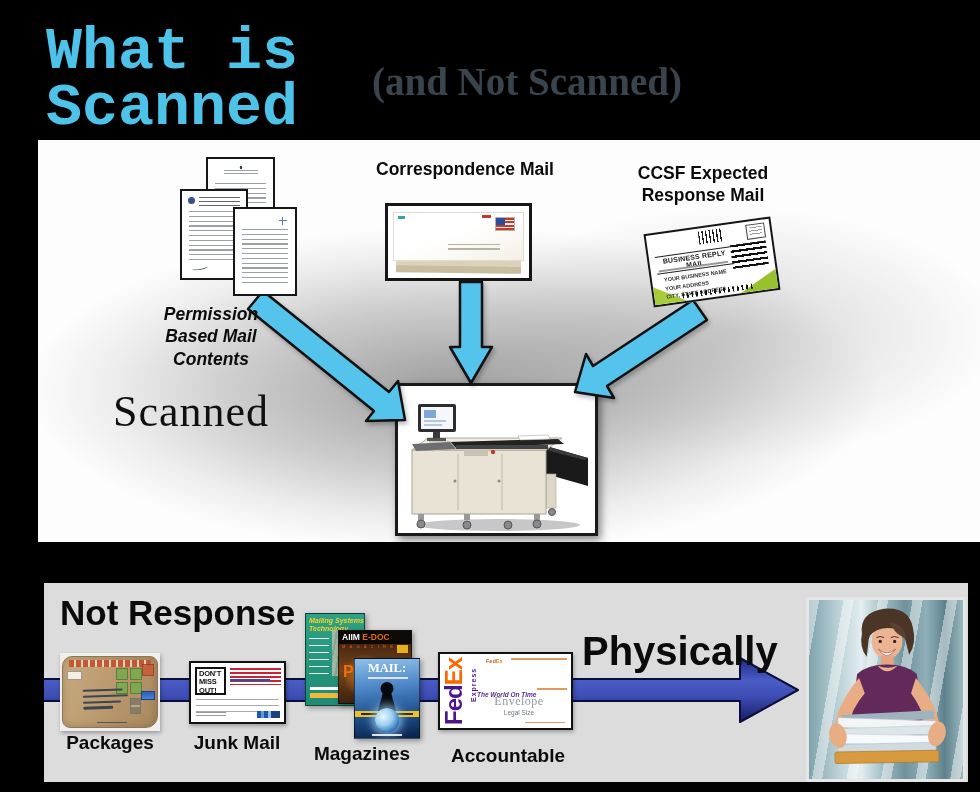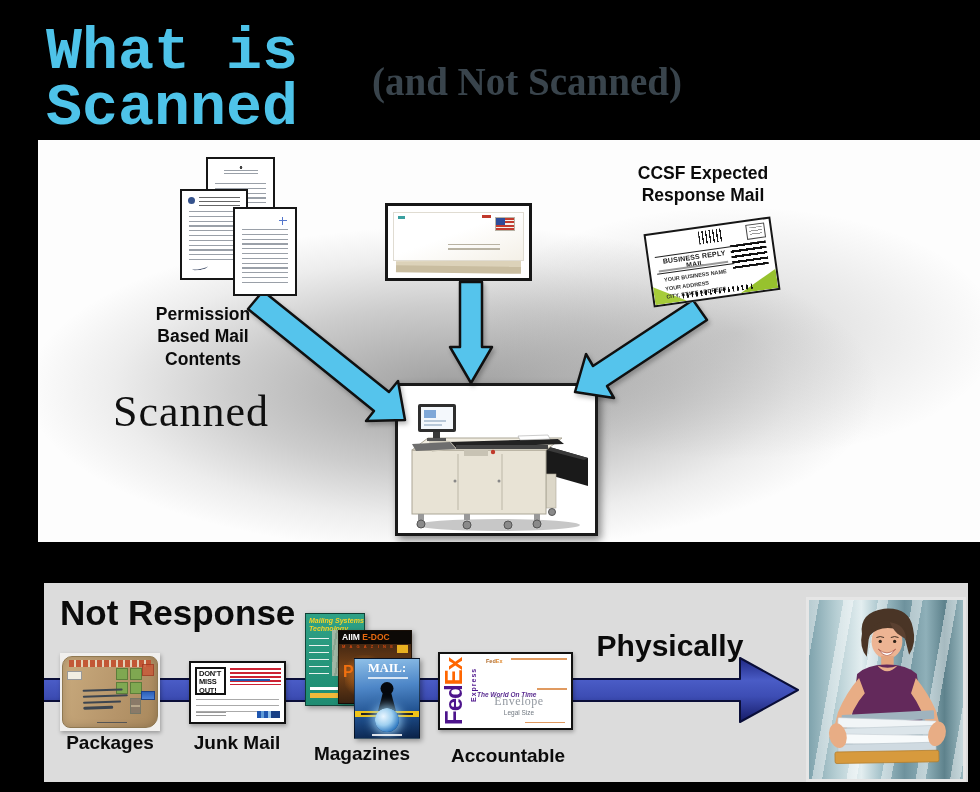--- a/index.html
+++ b/index.html
@@ -24,21 +24,21 @@
       radial-gradient(58% 52% at 44% 62%, rgba(40,40,40,0.45) 0%, rgba(80,80,80,0.28) 40%, rgba(120,120,120,0.12) 62%, rgba(255,255,255,0) 78%),
       radial-gradient(40% 45% at 74% 48%, rgba(60,60,60,0.20) 0%, rgba(255,255,255,0) 70%),
       #FDFDFD;
   }
   .arrows-svg { position:absolute; inset:0; filter:drop-shadow(2px 3px 2px rgba(0,0,0,.25)); }
 
   .top-label { position:absolute; color:#0b0b0b; font-weight:700; font-size:17.5px;
     line-height:1.28; text-align:center; }
   .label-correspondence { left:327px; top:18px; width:200px; }
   .label-ccsf { left:570px; top:22px; width:190px; }
-  .label-permission { left:100px; top:163px; width:130px; }
+  .label-permission { left:108px; top:163px; width:130px;font-style:italic; }
   .label-scanned { position:absolute; left:75px; top:246px; color:#101010;
     font-family:"Liberation Serif", serif; font-weight:400; font-size:44px; letter-spacing:1px; }
 
   
   .doc-page { position:absolute; background:#fff; border:2px solid #161616; }
   .doc-a { left:168px; top:17px;  width:69px; height:96px; }
   .doc-b { left:142px; top:49px;  width:68px; height:91px; }
   .doc-c { left:195px; top:67px;  width:64px; height:89px; }
   .doc-header-center { position:absolute; top:7px; left:50%; transform:translateX(-50%);
     width:34px; height:10px;
@@ -109,21 +109,21 @@
   .panel-bottom { position:absolute; left:40px; top:579px; width:932px; height:207px;
     background:var(--panel-gray,#DCDCDC); border:4px solid #000; }
   .ns-heading { position:absolute; left:16px; top:10px; font-size:35px; font-weight:700; color:#0b0b0b; }
   .navy-arrow-svg { position:absolute; inset:0; width:100%; height:100%; }
   .item-label { position:absolute; font-size:19px; font-weight:700; color:#0b0b0b; text-align:center; }
   .lbl-packages    { left:10px;  top:149px; width:112px; }
   .lbl-junk        { left:143px; top:149px; width:100px; }
   .lbl-magazines   { left:258px; top:160px; width:120px; }
   .lbl-accountable { left:400px; top:162px; width:128px; }
   .delivery-top    { position:absolute; left:538px; top:46px;  width:176px; text-align:center;
-    font-size:30px; font-weight:700; color:#0b0b0b; }
+    font-size:40px; font-weight:700; color:#0b0b0b; }
   .delivery-bottom { position:absolute; left:542px; top:131px; width:176px; text-align:center;
     font-size:30px; font-weight:700; color:#0b0b0b; }
 
   
   .pkg-photo { position:absolute; left:16px; top:70px; width:100px; height:78px;
     background:#F0EFED; box-shadow:1px 2px 4px rgba(0,0,0,.3); }
   .pkg { position:absolute; inset:3px 2px; border-radius:10px 8px 12px 8px;
     border:1px solid #8F7851;
     background:linear-gradient(110deg,#C9AB7E,#B6956A 60%,#A8885C);
     box-shadow:inset 0 0 8px rgba(0,0,0,.18); }
@@ -332,20 +332,21 @@
       <div class="reply-title">BUSINESS REPLY MAIL</div>
       <div class="reply-fineprint"></div>
       <div class="reply-addr">
         <div>YOUR BUSINESS NAME</div>
         <div>YOUR ADDRESS</div>
         <div>CITY, STATE ADDRESS</div>
       </div>
       <div class="reply-barcode"></div>
     </div>
 
+    <div class="top-label label-correspondence">Correspondence Mail</div>
     <div class="top-label label-ccsf">CCSF Expected Response Mail</div>
     <div class="top-label label-permission">Permission Based Mail Contents</div>
     <div class="label-scanned">Scanned</div>
   </section>
 
   <section class="panel-bottom">
 
     <svg class="navy-arrow-svg" viewBox="0 0 924 199" preserveAspectRatio="none">
       <defs>
         <linearGradient id="navyGrad" x1="0" y1="0" x2="0" y2="1">

